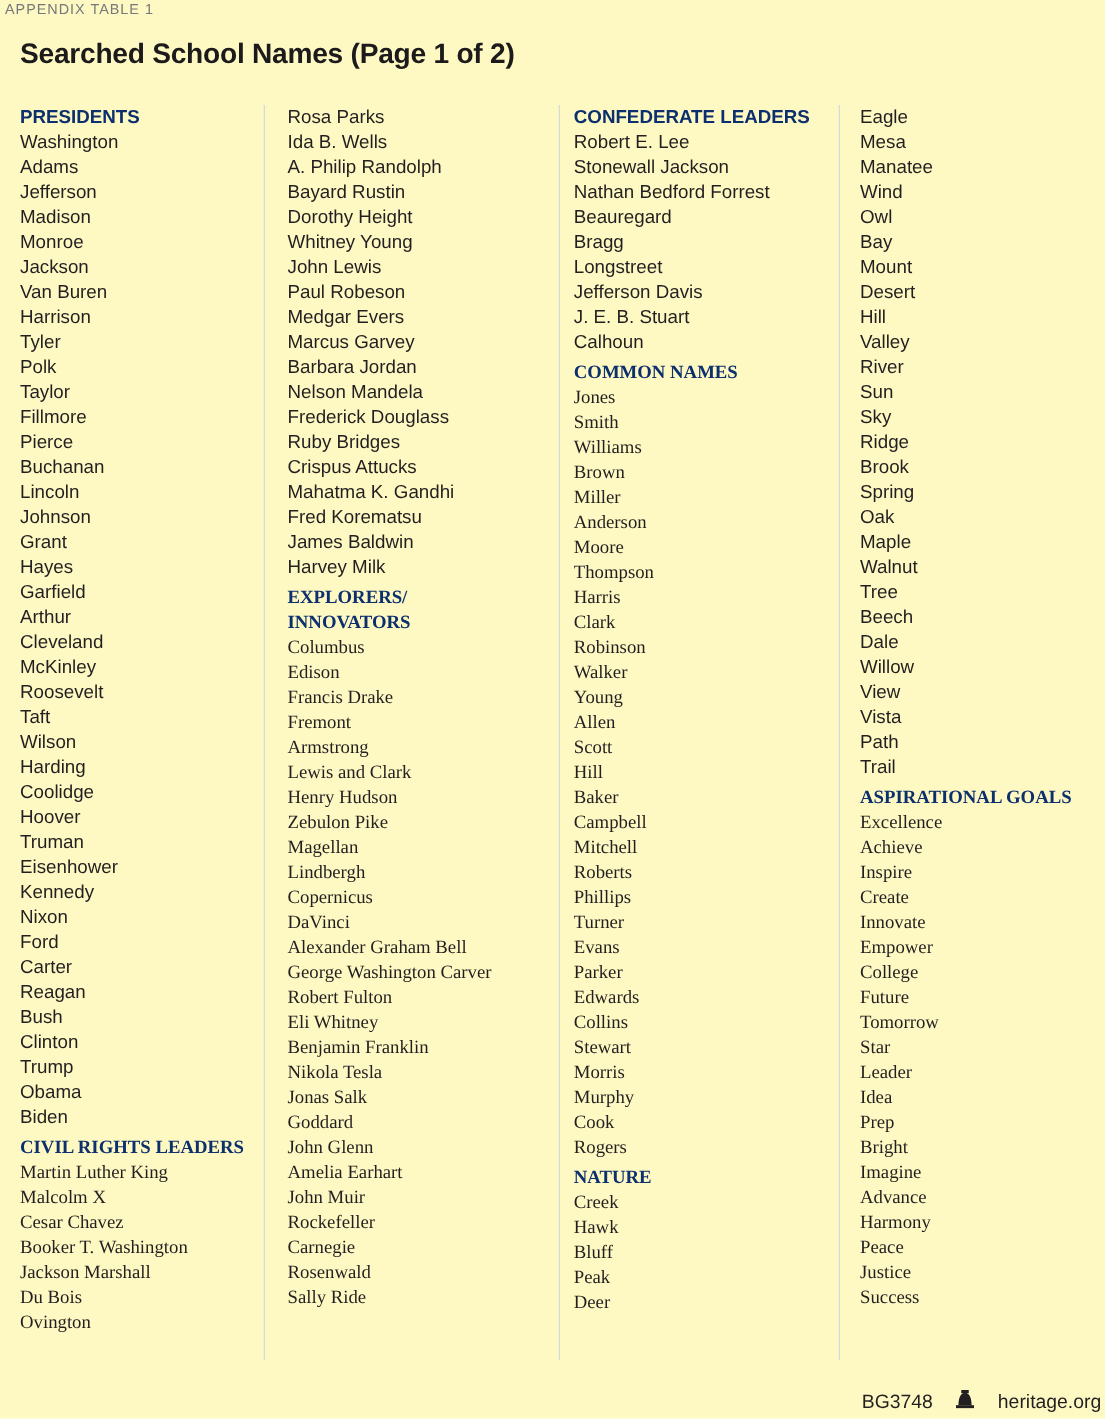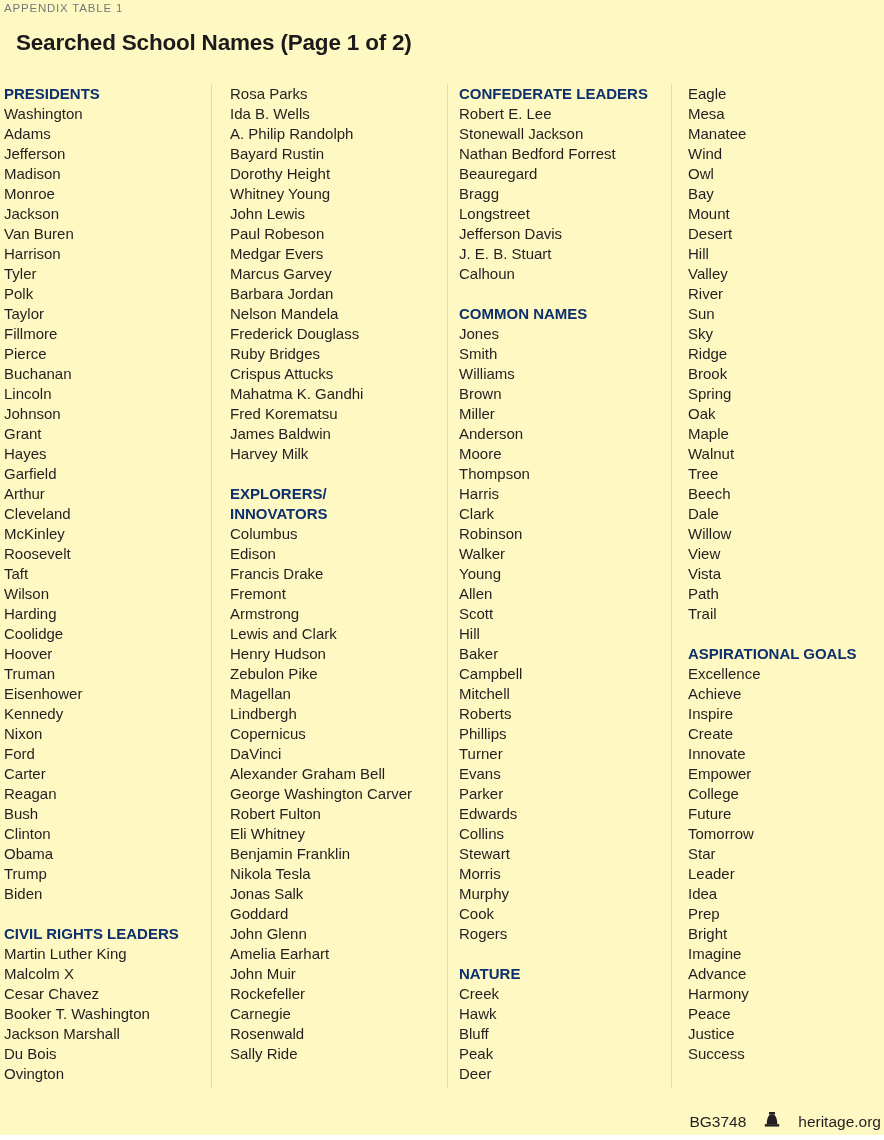--- a/index.html
+++ b/index.html
@@ -30,25 +30,25 @@
     letter-spacing: -0.2px;
     color: #1c1a1b;
   }
   .columns {
     display: grid;
     grid-template-columns: 212px 236px 224px 212px;
     margin-top: 29px;
     align-items: start;
   }
   .col { box-sizing: border-box; min-height: 1004px; }
-  .col-1 { padding-left: 4px;  border-right: 1px solid var(--divider, #d8d9da); }
+  .col-1 { padding-left: 16px;  border-right: 1px solid var(--divider, #d8d9da); }
   .col-2 { padding-left: 18px; border-right: 1px solid var(--divider, #d8d9da); }
   .col-3 { padding-left: 11px; border-right: 1px solid var(--divider, #d8d9da); }
   .col-4 { padding-left: 16px; }
-  .section.gap { margin-top: 20px; }
+  .section.gap { margin-top: 4px; font-family: Liberation Serif, serif; }
   .sec-header {
     font-size: 15px;
     line-height: 20px;
     font-weight: 700;
     color: var(--blue, #0c2f6e);
   }
   .item {
     font-size: 15px;
     line-height: 20px;
     font-weight: 400;
@@ -108,22 +108,22 @@
           <div class="item">Hoover</div>
           <div class="item">Truman</div>
           <div class="item">Eisenhower</div>
           <div class="item">Kennedy</div>
           <div class="item">Nixon</div>
           <div class="item">Ford</div>
           <div class="item">Carter</div>
           <div class="item">Reagan</div>
           <div class="item">Bush</div>
           <div class="item">Clinton</div>
+          <div class="item">Trump</div>
           <div class="item">Obama</div>
-          <div class="item">Trump</div>
           <div class="item">Biden</div>
         </div>
         <div class="section gap">
           <div class="sec-header">CIVIL RIGHTS LEADERS</div>
           <div class="item">Martin Luther King</div>
           <div class="item">Malcolm X</div>
           <div class="item">Cesar Chavez</div>
           <div class="item">Booker T. Washington</div>
           <div class="item">Jackson Marshall</div>
           <div class="item">Du Bois</div>

